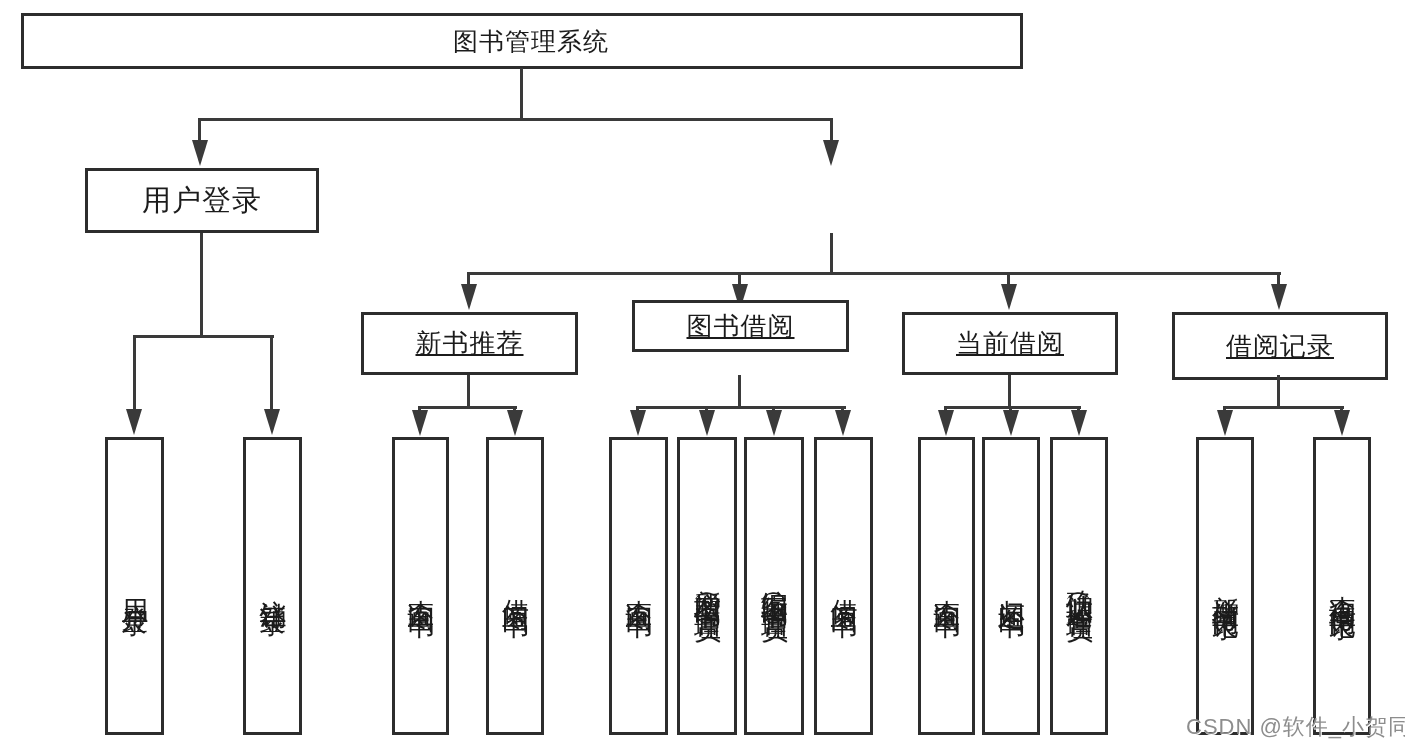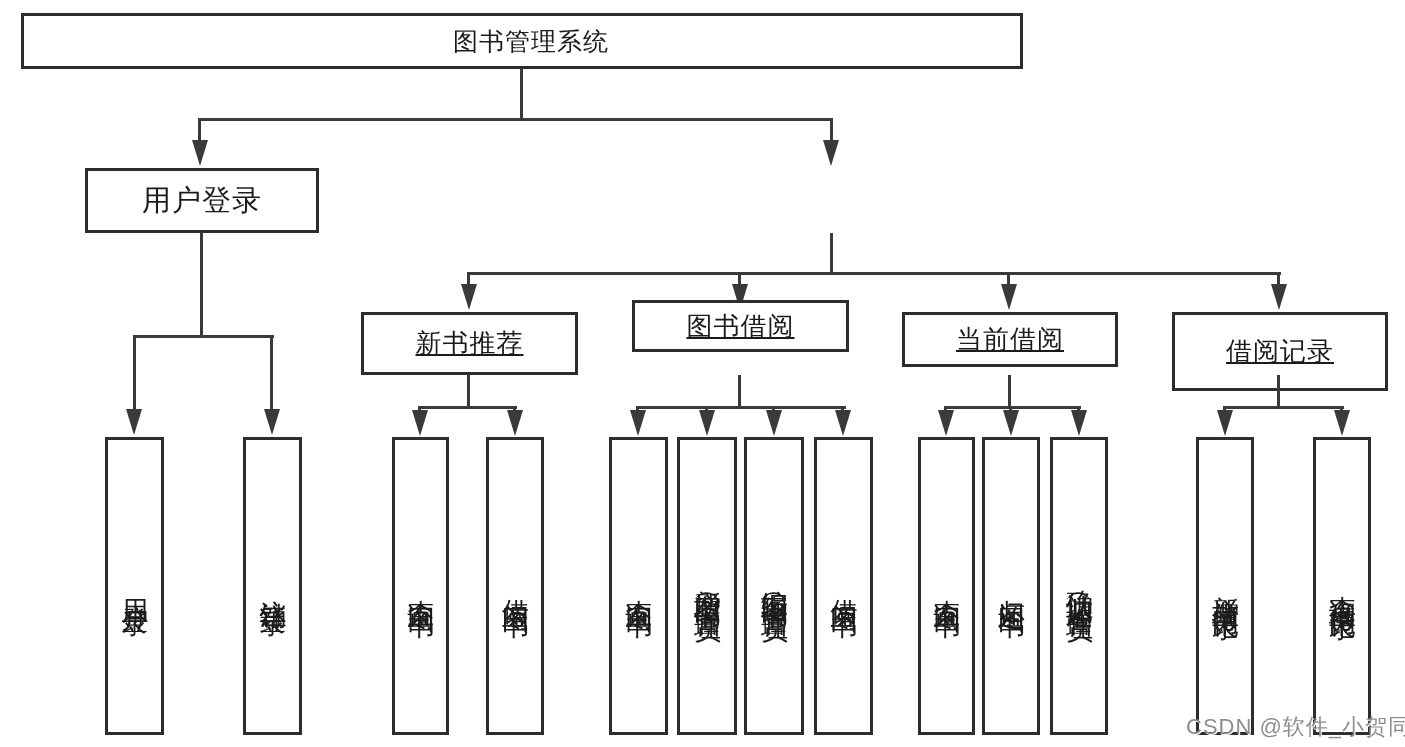--- a/index.html
+++ b/index.html
@@ -67,22 +67,22 @@
   <div class="ah" style="left:461px; top:284px;"></div>
   <div class="vl" style="left:738px; top:272px; height:18px;"></div>
   <div class="ah" style="left:732px; top:284px;"></div>
   <div class="vl" style="left:1007px; top:272px; height:18px;"></div>
   <div class="ah" style="left:1001px; top:284px;"></div>
   <div class="vl" style="left:1277px; top:272px; height:18px;"></div>
   <div class="ah" style="left:1271px; top:284px;"></div>
 
   <div class="box l3-box" style="left:361px; top:312px; width:217px; height:63px;">新书推荐</div>
   <div class="box l3-box" style="left:632px; top:300px; width:217px; height:52px;">图书借阅</div>
-  <div class="box l3-box" style="left:902px; top:312px; width:216px; height:55px;text-align:center;">当前借阅</div>
-  <div class="box l3-box" style="left:1172px; top:312px; width:216px; height:79px;">借阅记录</div>
+  <div class="box l3-box" style="left:902px; top:312px; width:216px; height:63px;text-align:center;">当前借阅</div>
+  <div class="box l3-box" style="left:1172px; top:312px; width:216px; height:68px;">借阅记录</div>
 
   <div class="vl" style="left:467px; top:375px; height:33px;"></div>
   <div class="hl" style="left:418px; top:406px; width:99px;"></div>
   <div class="vl" style="left:418px; top:406px; height:10px;"></div>
   <div class="ah" style="left:412px; top:410px;"></div>
   <div class="vl" style="left:513px; top:406px; height:10px;"></div>
   <div class="ah" style="left:507px; top:410px;"></div>
 
   <div class="vl" style="left:738px; top:375px; height:33px;"></div>
   <div class="hl" style="left:636px; top:406px; width:210px;"></div>

